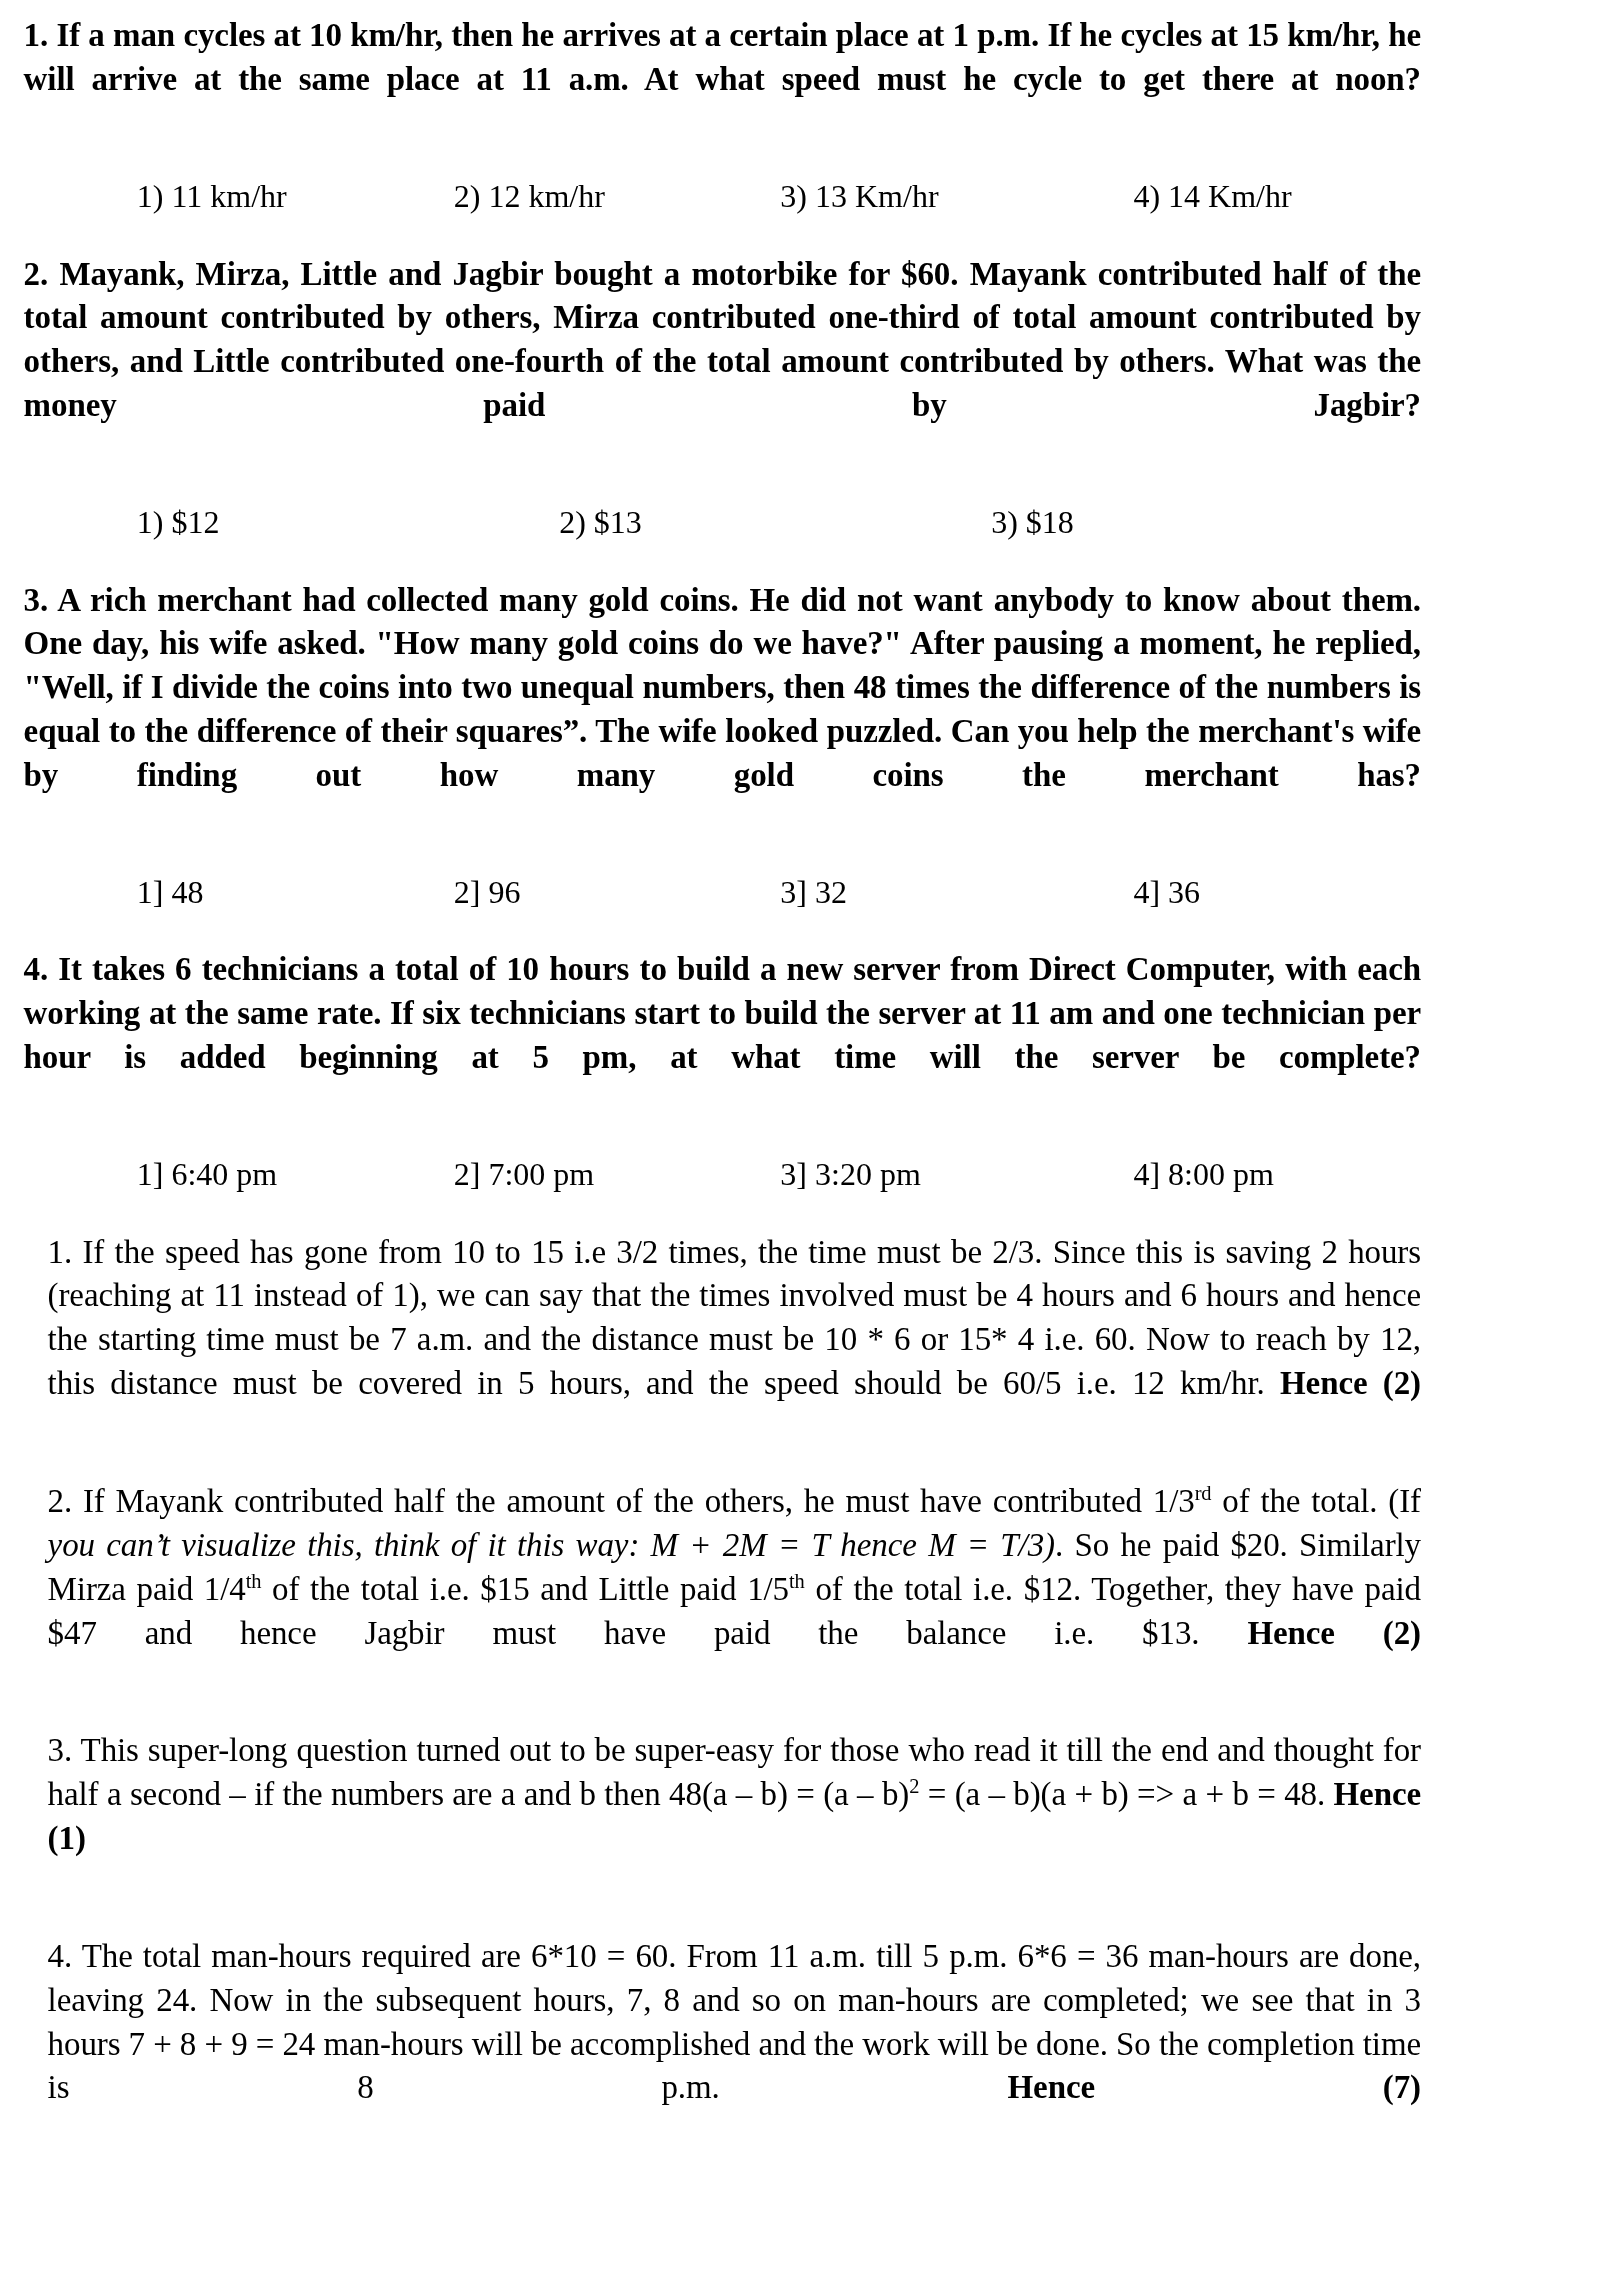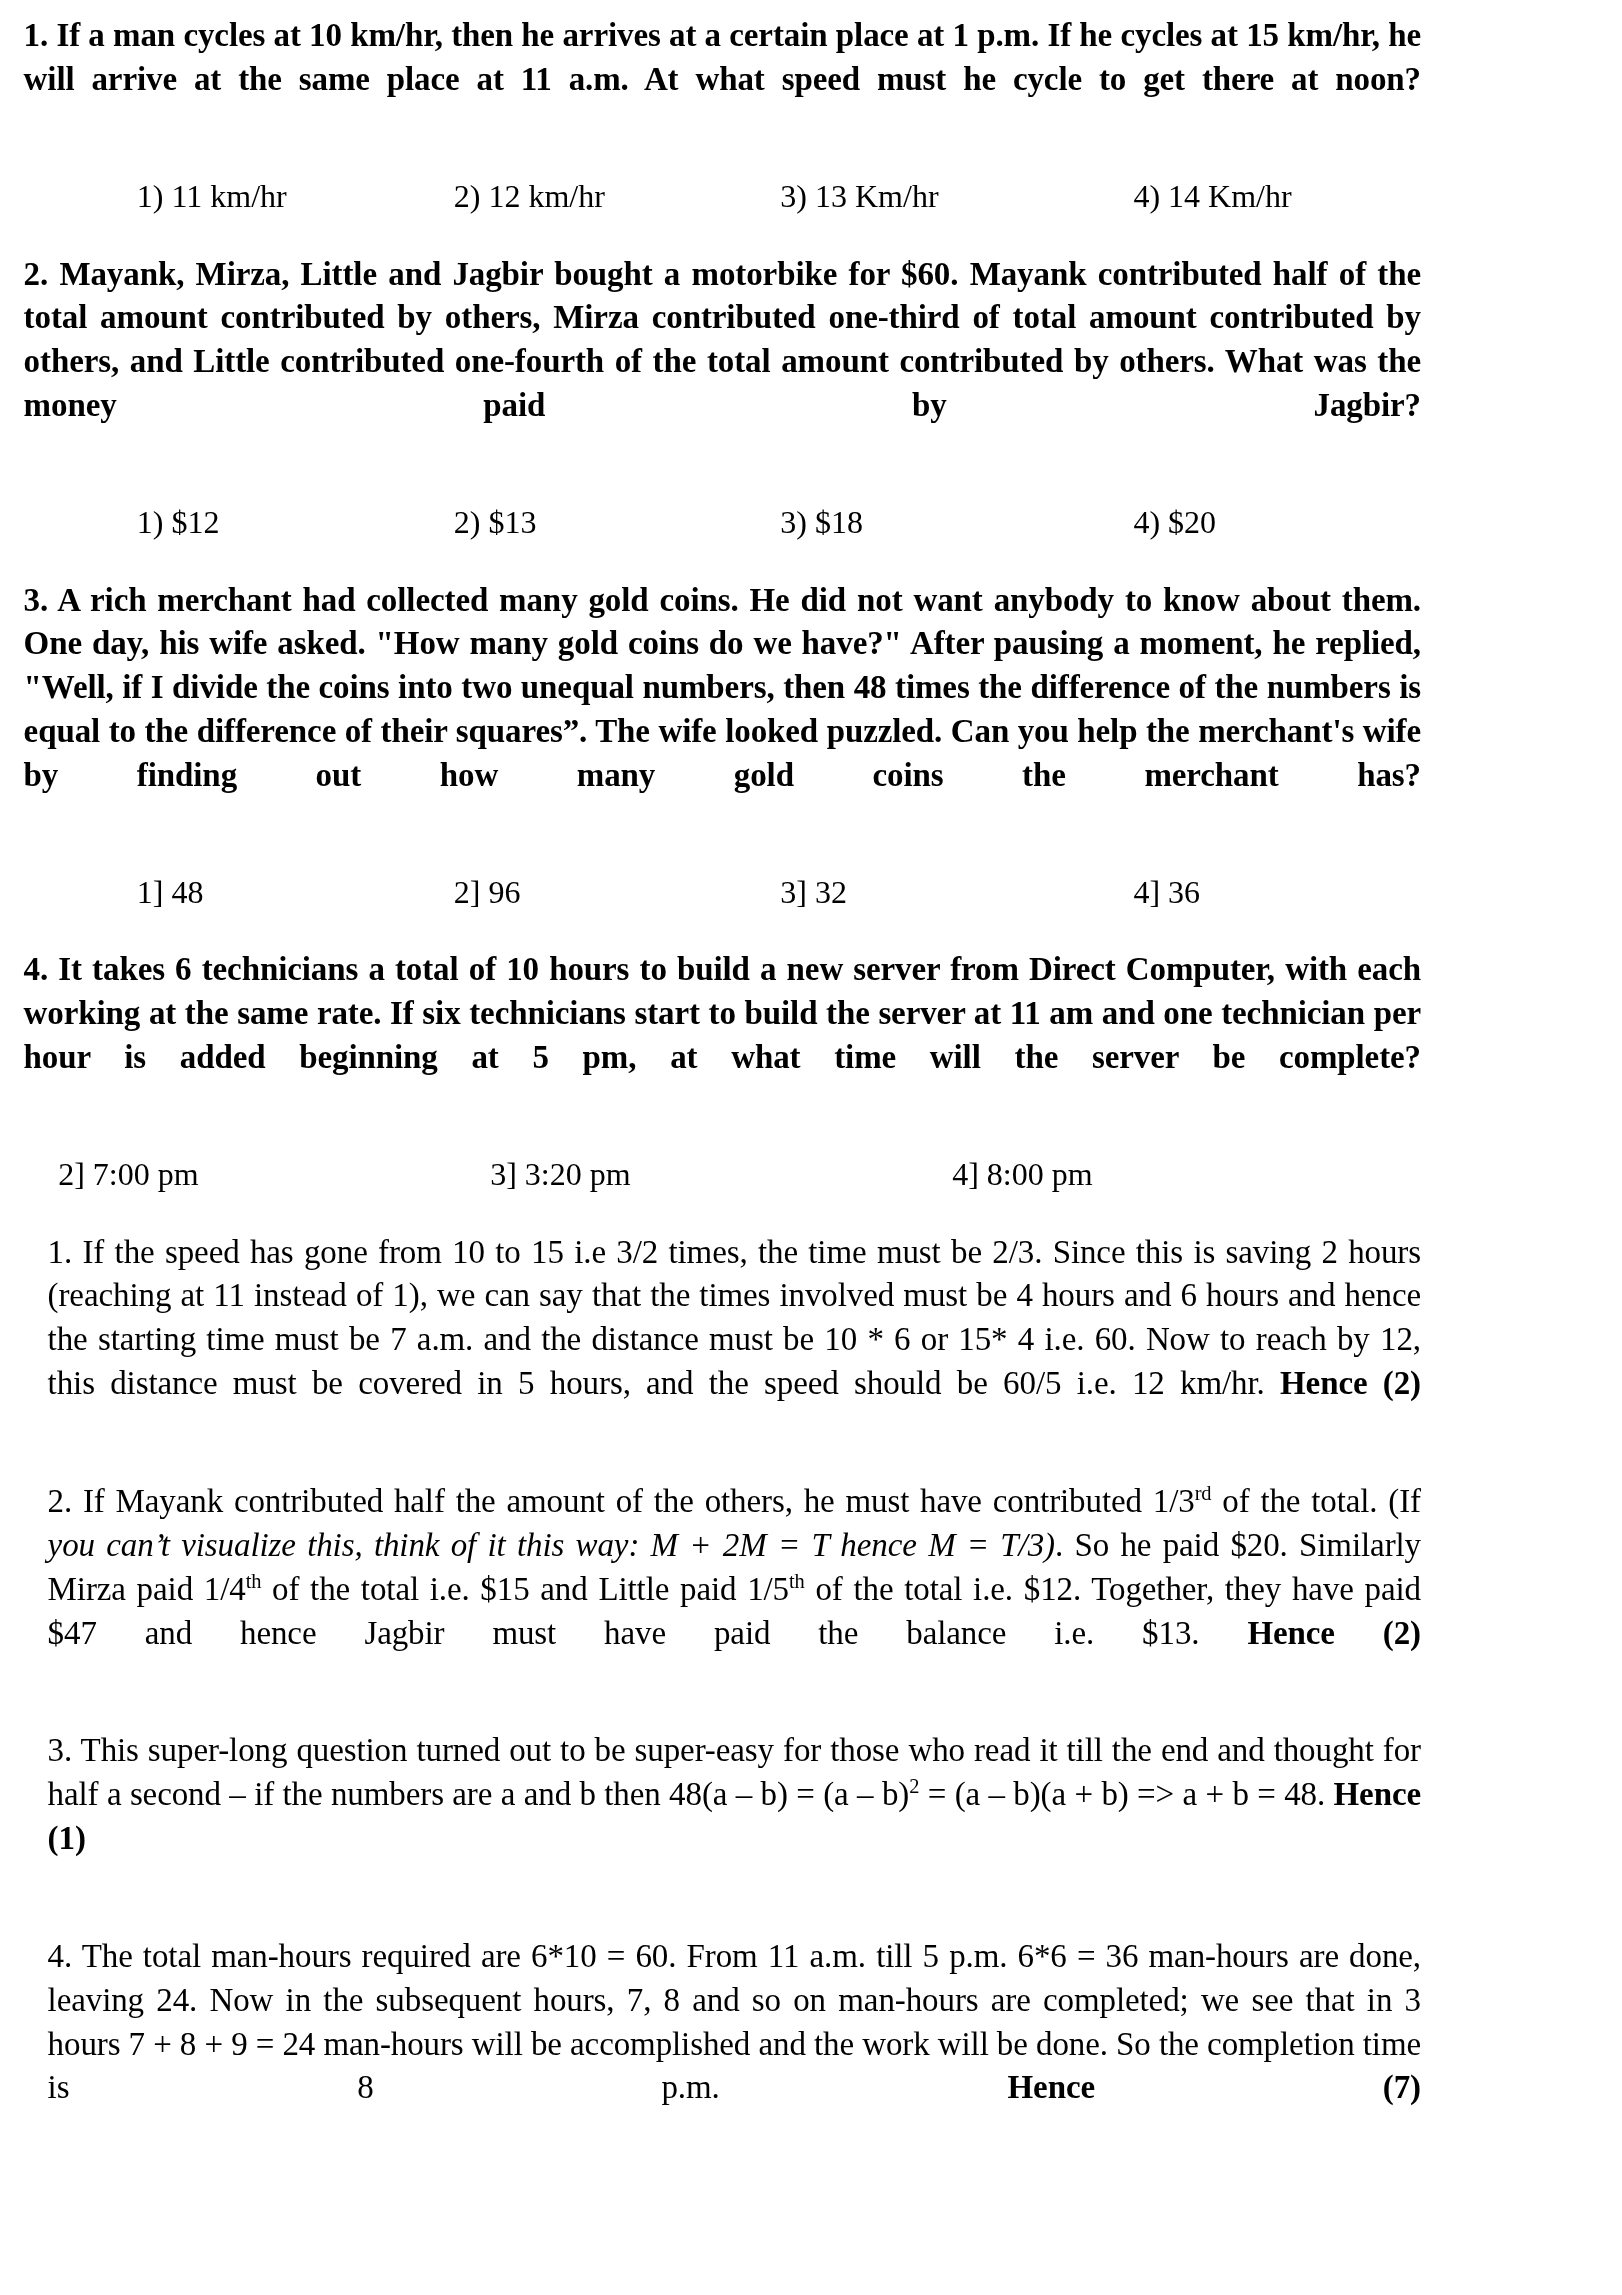--- a/index.html
+++ b/index.html
@@ -98,33 +98,33 @@
       <span class="option option-1">2) 12 km/hr</span>
       <span class="option option-2">3) 13 Km/hr</span>
       <span class="option option-3">4) 14 Km/hr</span>
     </div>
 
     <p class="question">2. Mayank, Mirza, Little and Jagbir bought a motorbike for $60. Mayank contributed half of the total amount contributed by others, Mirza contributed one-third of total amount contributed by others, and Little contributed one-fourth of the total amount contributed by others. What was the money paid by Jagbir?</p>
     <div class="options">
       <span class="option option-0">1) $12</span>
       <span class="option option-1">2) $13</span>
       <span class="option option-2">3) $18</span>
-      <span class="option option-3">4) $20</span>
     </div>
 
     <p class="question">3. A rich merchant had collected many gold coins. He did not want anybody to know about them. One day, his wife asked. "How many gold coins do we have?" After pausing a moment, he replied, "Well, if I divide the coins into two unequal numbers, then 48 times the difference of the numbers is equal to the difference of their squares”. The wife looked puzzled. Can you help the merchant's wife by finding out how many gold coins the merchant has?</p>
     <div class="options">
       <span class="option option-0">1]  48</span>
       <span class="option option-1">2] 96</span>
       <span class="option option-2">3] 32</span>
       <span class="option option-3">4] 36</span>
     </div>
 
     <p class="question">4. It takes 6 technicians a total of 10 hours to build a new server from Direct Computer, with each working at the same rate. If six technicians start to build the server at 11 am and one technician per hour is added beginning at 5 pm, at what time will the server be complete?</p>
     <div class="options">
+      <span class="option option-0">1] 6:40 pm</span>
       <span class="option option-1">2] 7:00 pm</span>
       <span class="option option-2">3] 3:20 pm</span>
       <span class="option option-3">4] 8:00 pm</span>
     </div>
 
   </section>
 
   <section class="solutions">
     <p class="solution">1. If the speed has gone from 10 to 15 i.e 3/2 times, the time must be 2/3. Since this is saving 2 hours (reaching at 11 instead of 1), we can say that the times involved must be 4 hours and 6 hours and hence the starting time must be 7 a.m. and the distance must be 10 * 6 or 15* 4 i.e. 60. Now to reach by 12, this distance must be covered in 5 hours, and the speed should be 60/5 i.e. 12 km/hr. <b>Hence (2)</b></p>
     <p class="solution">2. If Mayank contributed half the amount of the others, he must have contributed 1/3<sup>rd</sup> of the total. (If <em>you can’t visualize this, think of it this way: M + 2M = T hence M = T/3)</em>. So he paid $20. Similarly Mirza paid 1/4<sup>th</sup> of the total i.e. $15 and Little paid 1/5<sup>th</sup> of the total i.e. $12. Together, they have paid $47 and hence Jagbir must have paid the balance i.e. $13. <b>Hence (2)</b></p>

